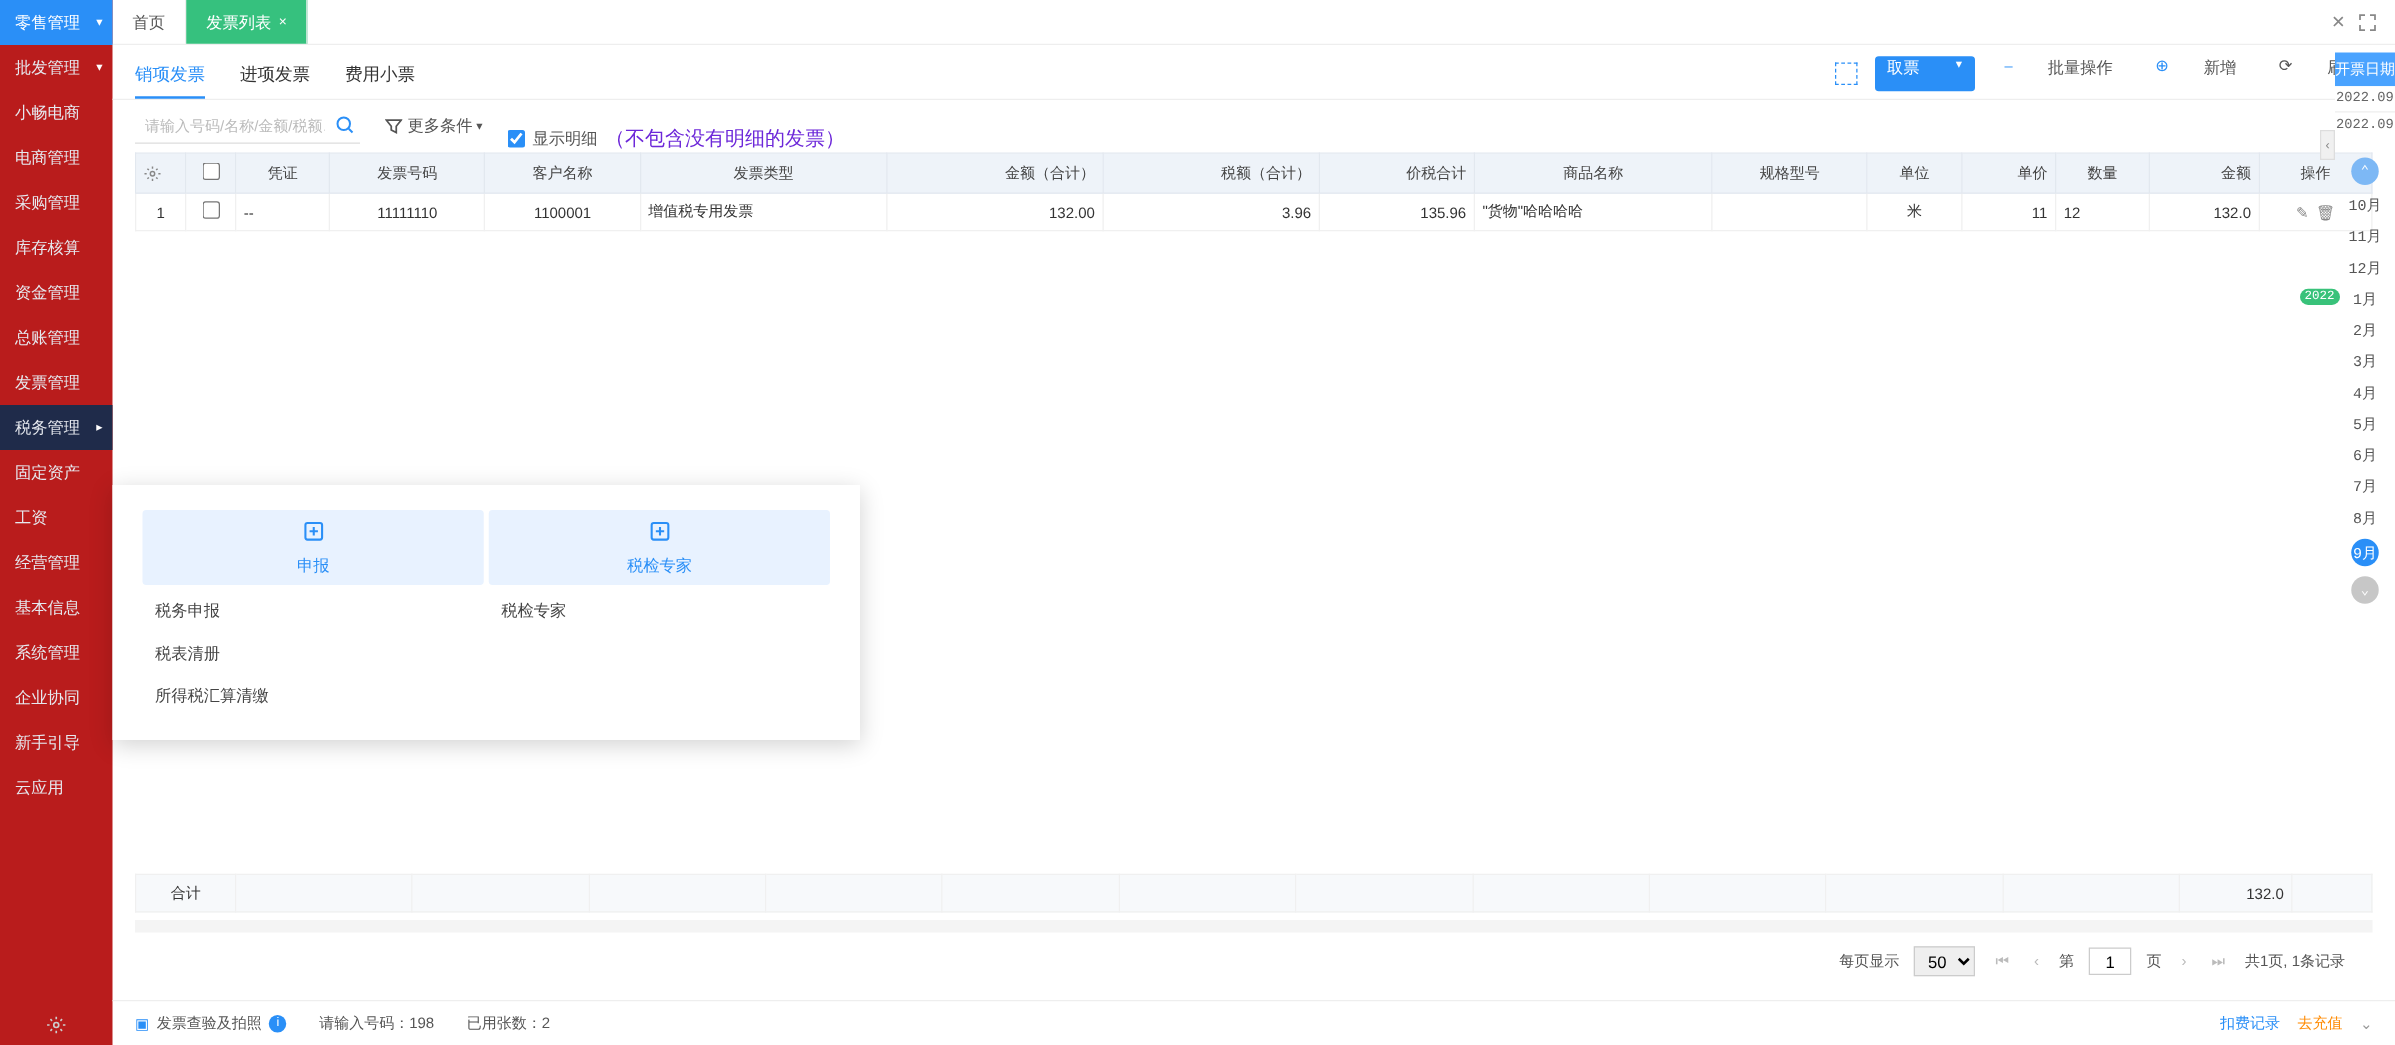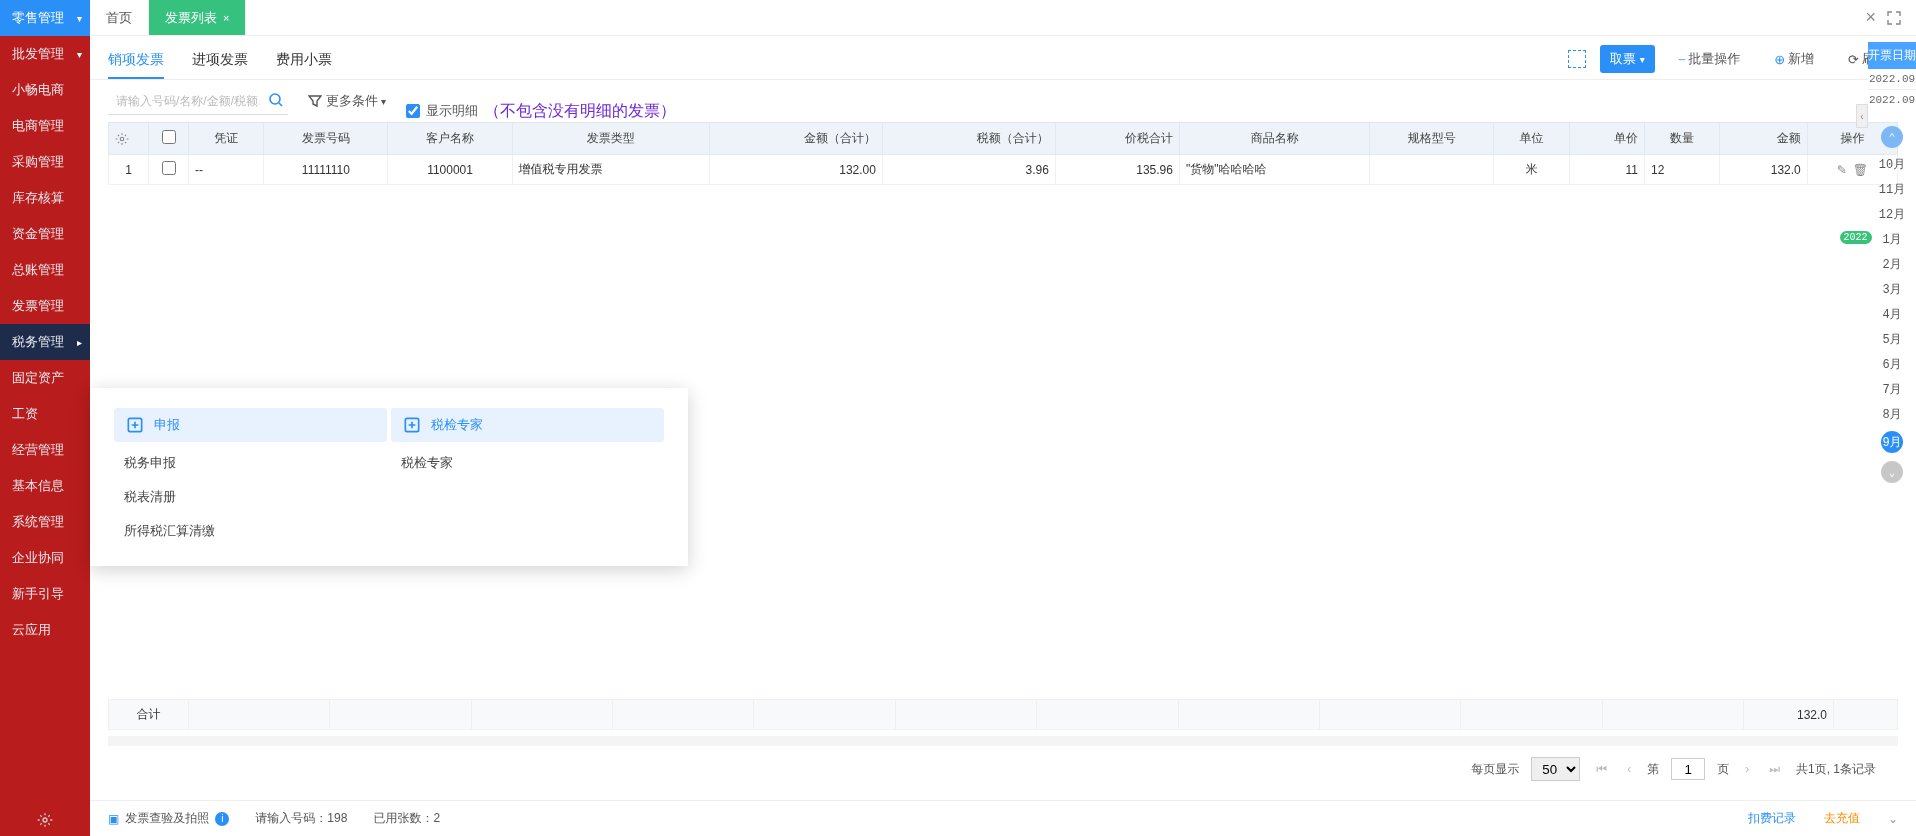--- a/index.html
+++ b/index.html
@@ -15,21 +15,21 @@
 .tabs { height: 36px; display: flex; align-items: stretch; border-bottom: 1px solid #eee; }
 .tab { display: flex; align-items: center; padding: 0 16px; font-size: 13px; color: #555; cursor: pointer; border-right: 1px solid #eee; }
 .tab.active { background: #36c17e; color: #fff; }
 .tab .close { margin-left: 6px; font-size: 11px; }
 .tabs-spacer { flex: 1; }
 .tabs-right { display: flex; align-items: center; gap: 10px; padding-right: 14px; color: #888; }
 .invoice-tabs { height: 44px; display: flex; align-items: flex-end; padding: 0 18px; gap: 28px; border-bottom: 1px solid #eee; }
 .invoice-tab { padding-bottom: 8px; font-size: 14px; color: #333; cursor: pointer; border-bottom: 2px solid transparent; }
 .invoice-tab.active { color: #2a8ff7; border-bottom-color: #2a8ff7; }
 .toolbar-right { margin-left: auto; display: flex; align-items: center; gap: 14px; padding-bottom: 6px; }
-.btn { display: inline-flex; align-items: center; height: 28px; padding: 0 10px; border-radius: 3px; font-size: 13px; cursor: pointer; }
+.btn { display: inline-flex; height: 28px; padding: 0 10px; border-radius: 3px; font-size: 13px; cursor: pointer; gap: 25px; }
 .btn-primary { background: #2a8ff7; color: #fff; }
 .btn-text { color: #555; }
 .btn-text .plus { color: #2a8ff7; margin-right: 3px; }
 .icon-qr { width: 18px; height: 18px; border: 1px dashed #2a8ff7; display: inline-block; }
 .filter-row { display: flex; align-items: center; height: 42px; padding: 0 18px; gap: 20px; }
 .search-box { position: relative; width: 180px; }
 .search-box input { width: 100%; height: 28px; padding: 0 28px 0 8px; border: none; border-bottom: 1px solid #ddd; outline: none; font-size: 12px; color: #333; }
 .search-box input::placeholder { color: #bbb; }
 .search-box .mag { position: absolute; right: 4px; top: 5px; color: #2a8ff7; }
 .more-cond { display: flex; align-items: center; color: #555; font-size: 13px; cursor: pointer; }
@@ -47,27 +47,27 @@
 .col-c { text-align: center; }
 .sum-row td { background: #f7f9fb; font-weight: 500; }
 .scroll-track { height: 10px; background: #f4f4f4; margin-top: 6px; }
 .pager { height: 46px; display: flex; align-items: center; justify-content: flex-end; gap: 12px; padding: 0 22px; font-size: 12px; color: #555; }
 .pager .sel { height: 24px; border: 1px solid #ccc; padding: 0 6px; }
 .pager .pg-btn { color: #bbb; cursor: default; padding: 0 4px; }
 .pager input { width: 34px; height: 22px; text-align: center; border: 1px solid #ccc; }
 .footer-bar { height: 36px; border-top: 1px solid #eee; display: flex; align-items: center; padding: 0 18px; font-size: 12px; color: #555; gap: 26px; }
 .footer-bar .link { display: flex; align-items: center; gap: 6px; }
 .footer-bar .badge { width: 14px; height: 14px; border-radius: 50%; background: #2a8ff7; color: #fff; font-size: 10px; display: inline-flex; align-items: center; justify-content: center; }
-.footer-right { margin-left: auto; display: flex; align-items: center; gap: 28px; }
+.footer-right { margin-left: auto; display: flex; align-items: center; gap: 14px; }
 .footer-right .lk { color: #2a8ff7; cursor: pointer; }
 .footer-right .orange { color: #ff8a00; }
 .flyout { position: absolute; left: 90px; top: 388px; width: 598px; background: #fff; box-shadow: 0 4px 18px rgba(0,0,0,.18); padding: 20px 24px 26px 24px; display: flex; gap: 4px; z-index: 50; }
 .flyout-col { flex: 1; }
 .flyout-head { display: flex; align-items: center; gap: 8px; padding: 6px 10px; border-radius: 3px; }
-.flyout-head.active { background: #e8f2ff; color: #2a8ff7; }
+.flyout-head.active { background: #e8f2ff; color: #2a8ff7; flex-direction: column; }
 .flyout-head .ico { width: 22px; height: 22px; display: inline-flex; align-items: center; justify-content: center; }
 .flyout-items { margin-top: 12px; display: flex; flex-direction: column; gap: 16px; padding-left: 10px; }
 .flyout-items div { font-size: 13px; color: #444; cursor: pointer; }
 .right-panel { position: absolute; right: 0; top: 42px; width: 48px; display: flex; flex-direction: column; align-items: center; z-index: 30; font-family: Liberation Mono, monospace; }
 .rp-head { width: 48px; background: #4aa3ff; color: #fff; font-size: 12px; text-align: center; padding: 5px 0; }
 .rp-year { width: 48px; text-align: center; font-size: 11px; color: #666; padding: 4px 0; background: #fff; }
 .rp-nav { margin-top: 16px; display: flex; flex-direction: column; align-items: center; gap: 8px; }
 .rp-btn { width: 22px; height: 22px; border-radius: 50%; background: #7db8f5; color: #fff; display: flex; align-items: center; justify-content: center; font-size: 11px; cursor: pointer; }
 .rp-month { font-size: 12px; color: #555; cursor: pointer; position: relative; }
 .rp-month.sel { width: 22px; height: 22px; border-radius: 50%; background: #2a8ff7; color: #fff; display: flex; align-items: center; justify-content: center; }

